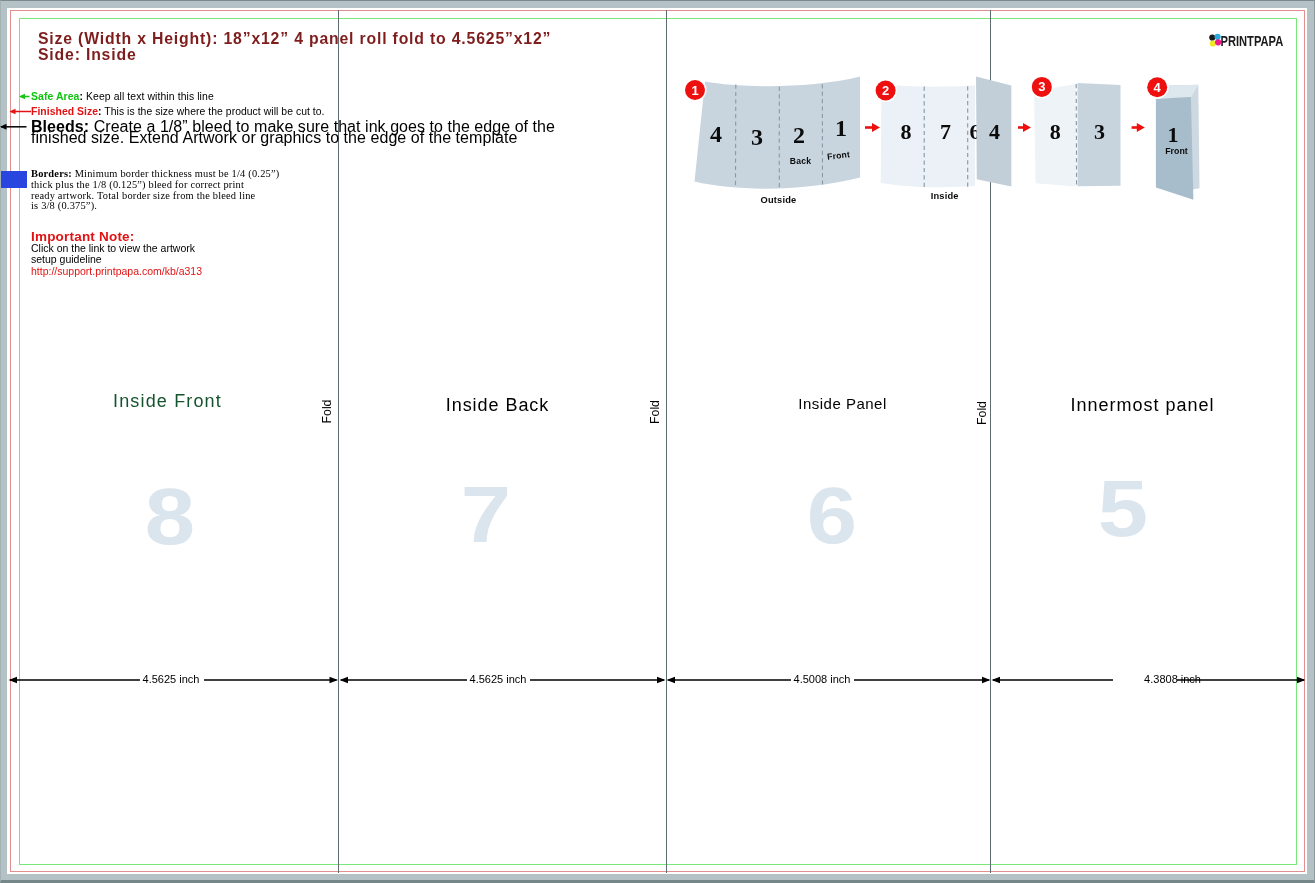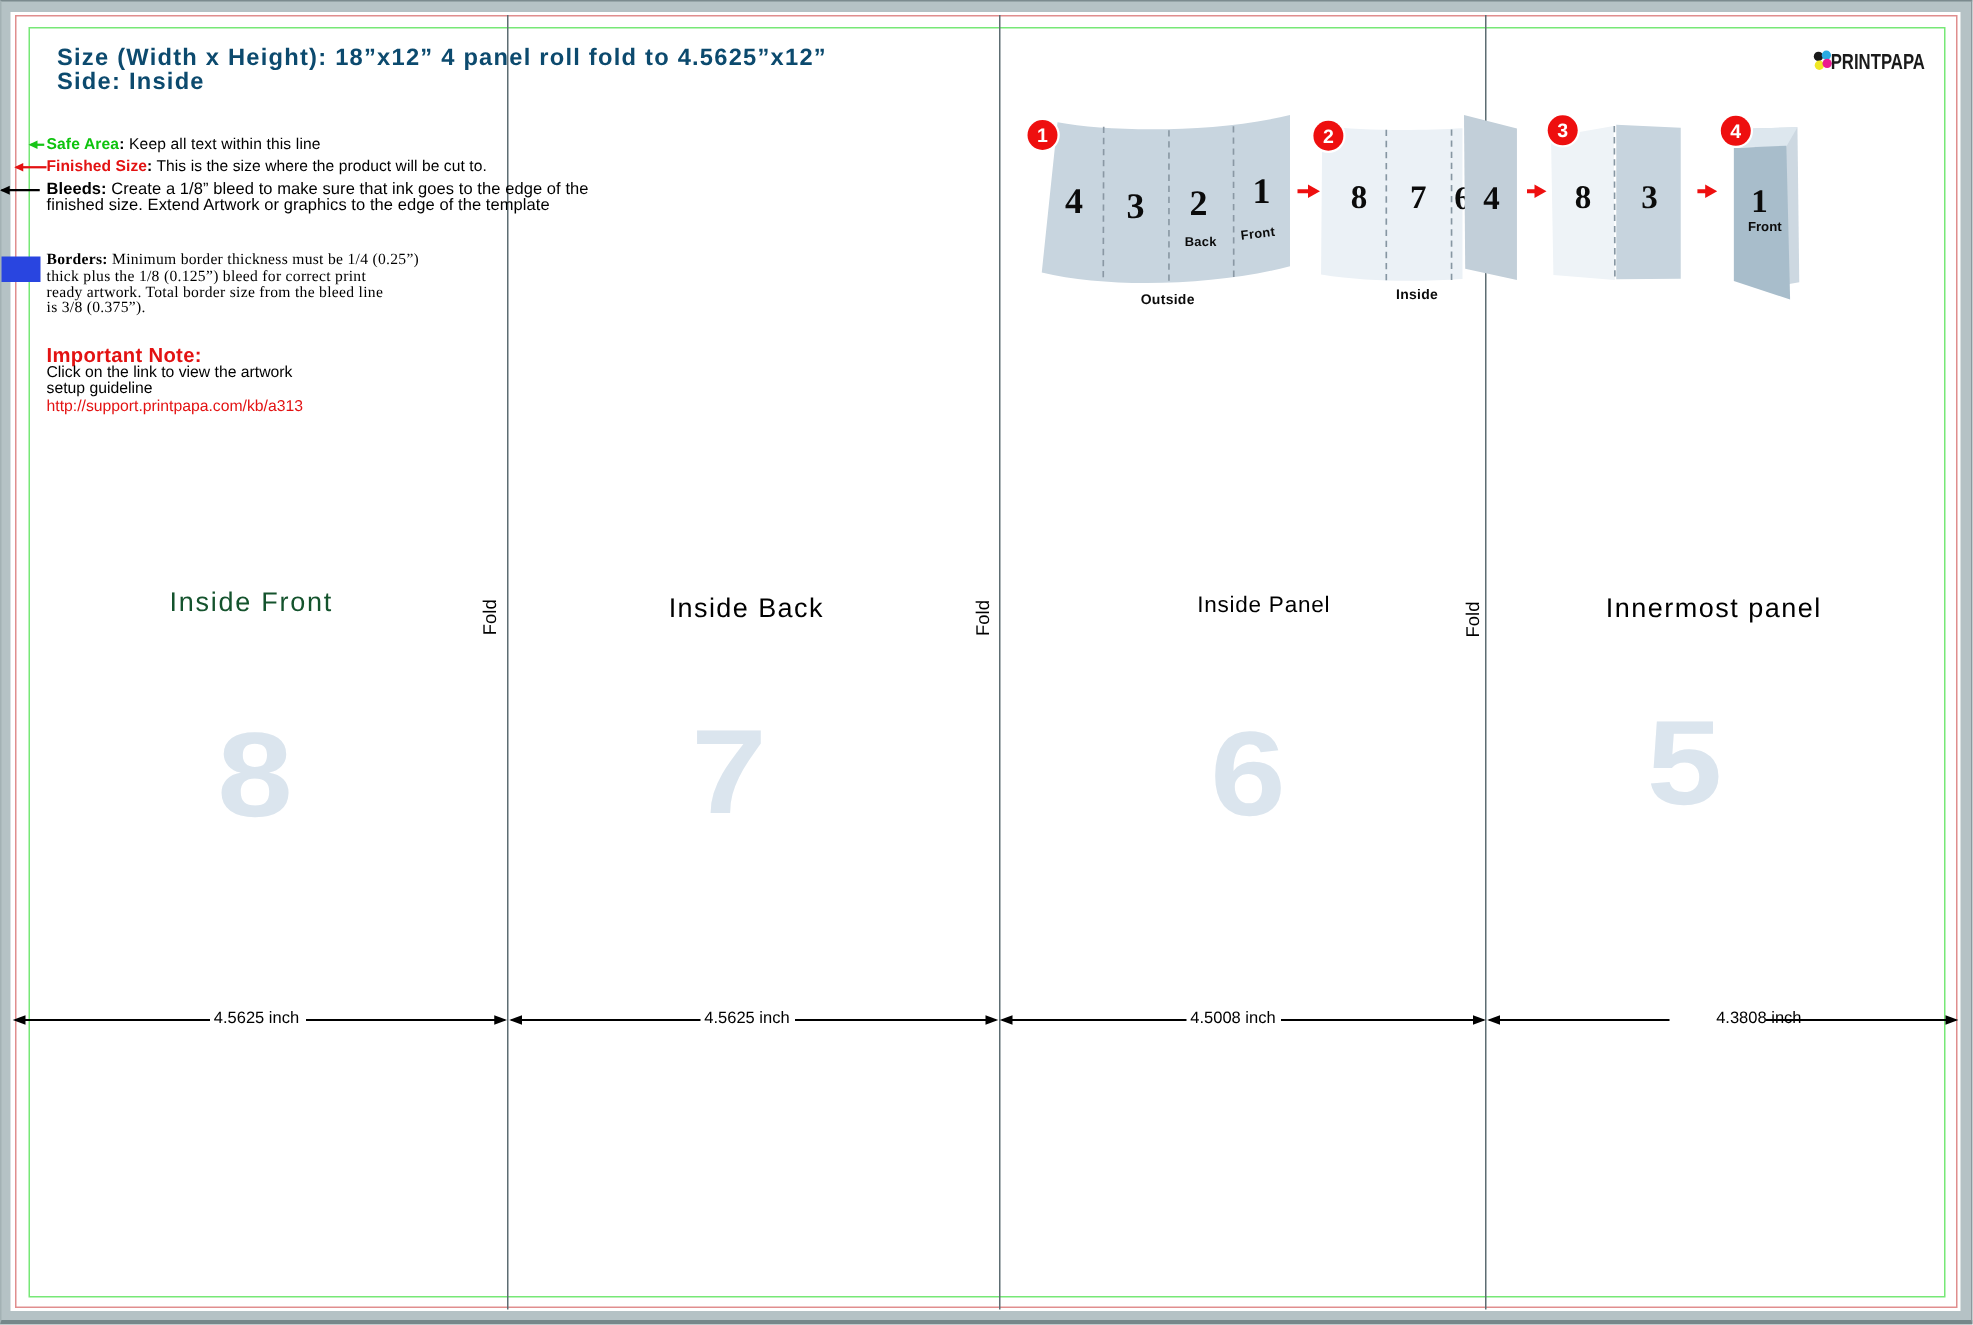--- a/index.html
+++ b/index.html
@@ -17,21 +17,21 @@
 <div class="abs" style="left:9.5px;top:9.5px;width:1295px;height:862.5px;border:1px solid #e08e8e;box-sizing:border-box;"></div>
 
 <div class="abs" style="left:18.5px;top:18px;width:1278px;height:846.5px;border:1px solid #77e877;box-sizing:border-box;"></div>
 
 <div class="abs" style="left:338px;top:9.5px;width:1.4px;height:863px;background:#5d6d72;"></div>
 
 <div class="abs" style="left:665.6px;top:9.5px;width:1.4px;height:863px;background:#5d6d72;"></div>
 
 <div class="abs" style="left:990px;top:9.5px;width:1.4px;height:863px;background:#5d6d72;"></div>
 
-<div class="abs" style="left:38px;top:31px;font-size:15.8px;font-weight:bold;color:#0c4a6e;letter-spacing:0.82px;line-height:16.2px;white-space:nowrap;">Size (Width x Height): 18”x12” 4 panel roll fold to 4.5625”x12”<br>Side: Inside</div>
+<div class="abs" style="left:38px;top:31px;font-size:15.8px;font-weight:bold;color:#7f1d1d;letter-spacing:0.82px;line-height:16.2px;white-space:nowrap;">Size (Width x Height): 18”x12” 4 panel roll fold to 4.5625”x12”<br>Side: Inside</div>
 
 <svg class="abs" style="left:0;top:88px;" width="40" height="110" viewBox="0 0 40 110">
 
   <g>
       <line x1="20.5" y1="8.5" x2="29.5" y2="8.5" stroke="#18c418" stroke-width="1.5"></line>
       <path d="M19 8.5 l6 -2.8 v5.6 z" fill="#18c418"></path>
     </g>
 
   <g>
       <line x1="11" y1="23.5" x2="31" y2="23.5" stroke="#e31212" stroke-width="1.5"></line>
@@ -41,21 +41,21 @@
   <g>
       <line x1="1" y1="38.8" x2="26.5" y2="38.8" stroke="#000" stroke-width="1.5"></line>
       <path d="M0 38.8 l6.5 -3 v6 z" fill="#000"></path>
     </g>
 </svg>
 
 <div class="abs" style="left:31px;top:91px;font-size:10.4px;color:#000;white-space:nowrap;letter-spacing:0.1px;"><span style="color:#0ec40e;font-weight:bold;">Safe Area</span><b>:</b> Keep all text within this line</div>
 
 <div class="abs" style="left:31px;top:106px;font-size:10.4px;color:#000;white-space:nowrap;letter-spacing:0.05px;"><span style="color:#e31212;font-weight:bold;">Finished Size</span><b>:</b> This is the size where the product will be cut to.</div>
 
-<div class="abs" style="left:31px;top:121px;font-size:11px;color:#000;white-space:nowrap;line-height:11.4px;"><span style="letter-spacing:0.05px;"><b>Bleeds:</b> Create a 1/8” bleed to make sure that ink goes to the edge of the</span><br><span style="letter-spacing:0.05px;">finished size. Extend Artwork or graphics to the edge of the template</span></div>
+<div class="abs" style="left:31px;top:121px;font-size:16px;color:#000;white-space:nowrap;line-height:11.4px;"><span style="letter-spacing:0.05px;"><b>Bleeds:</b> Create a 1/8” bleed to make sure that ink goes to the edge of the</span><br><span style="letter-spacing:0.05px;">finished size. Extend Artwork or graphics to the edge of the template</span></div>
 
 <div class="abs" style="left:1px;top:171px;width:26px;height:17px;background:#2945e0;"></div>
 
 <div class="abs" style="left:31px;top:169px;font-size:10.4px;color:#000;white-space:nowrap;letter-spacing:0.2px;line-height:10.8px;font-family:Liberation Serif, serif;"><b>Borders:</b> Minimum border thickness must be 1/4 (0.25”)<br>thick plus the 1/8 (0.125”) bleed for correct print<br>ready artwork. Total border size from the bleed line<br>is 3/8 (0.375”).</div>
 
 <div class="abs" style="left:31px;top:229px;font-size:13.5px;font-weight:bold;color:#e31212;letter-spacing:0.2px;">Important Note:</div>
 
 <div class="abs" style="left:31px;top:243px;font-size:10.5px;color:#000;line-height:11px;">Click on the link to view the artwork<br>setup guideline</div>
 
 <div class="abs" style="left:31px;top:264.5px;font-size:10.5px;color:#e31212;">http://support.printpapa.com/kb/a313</div>

